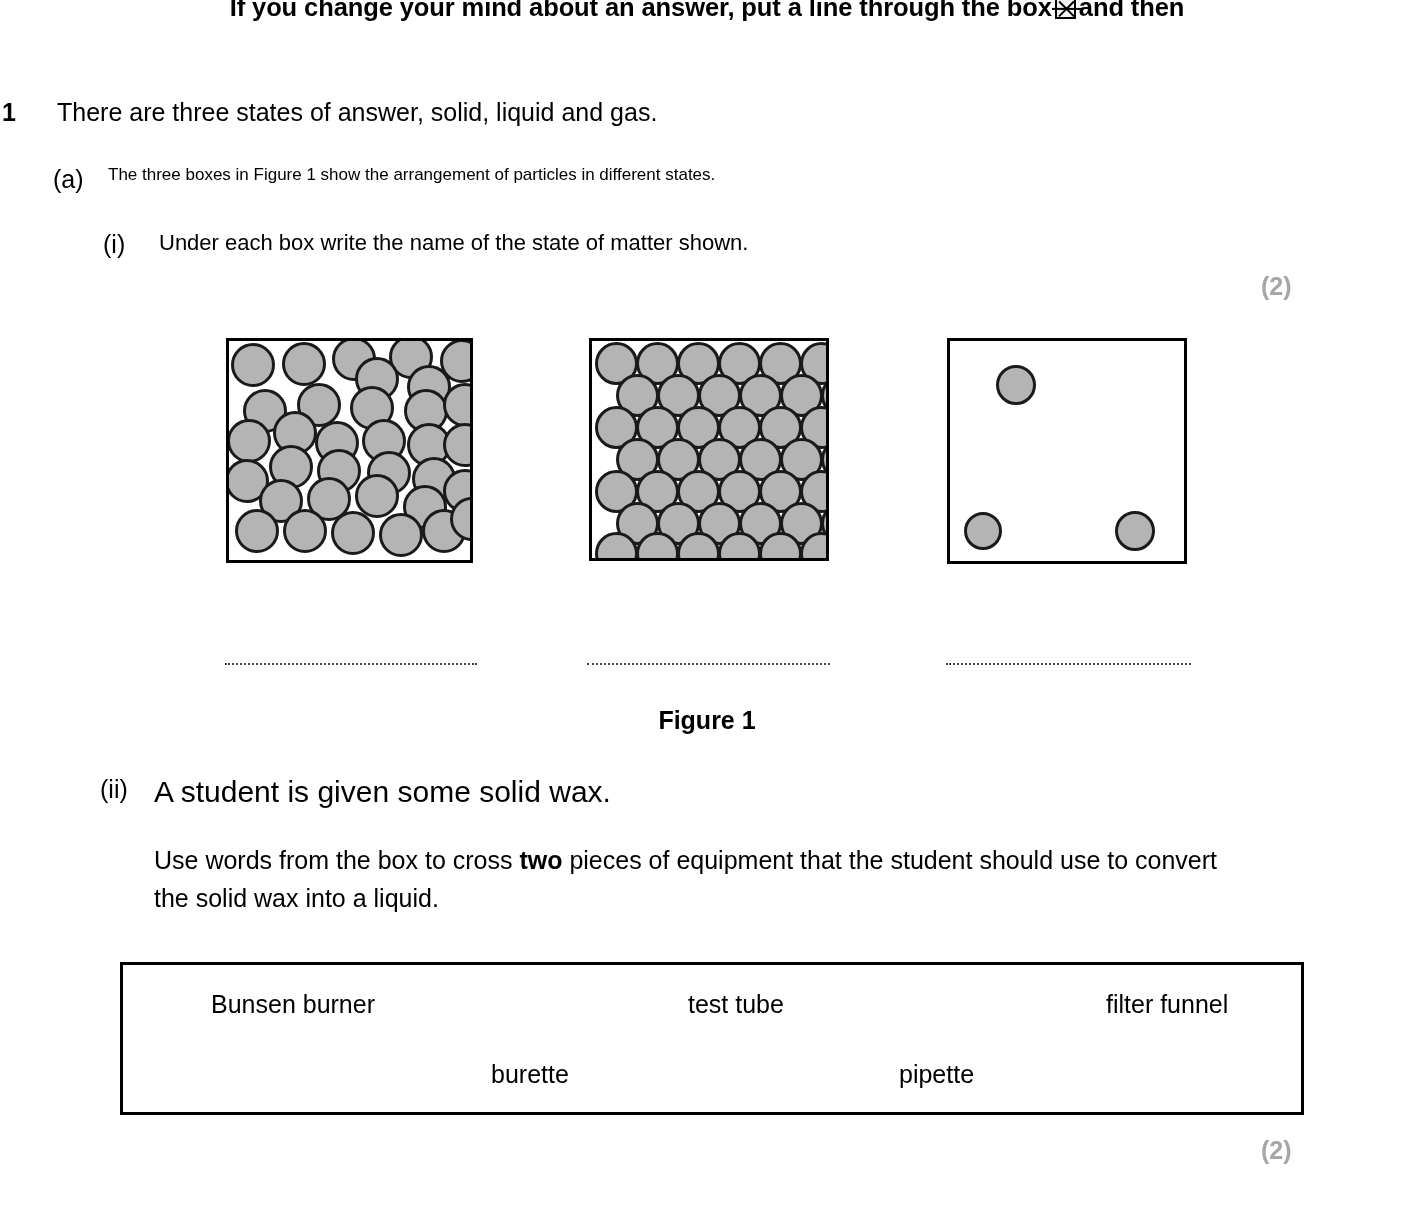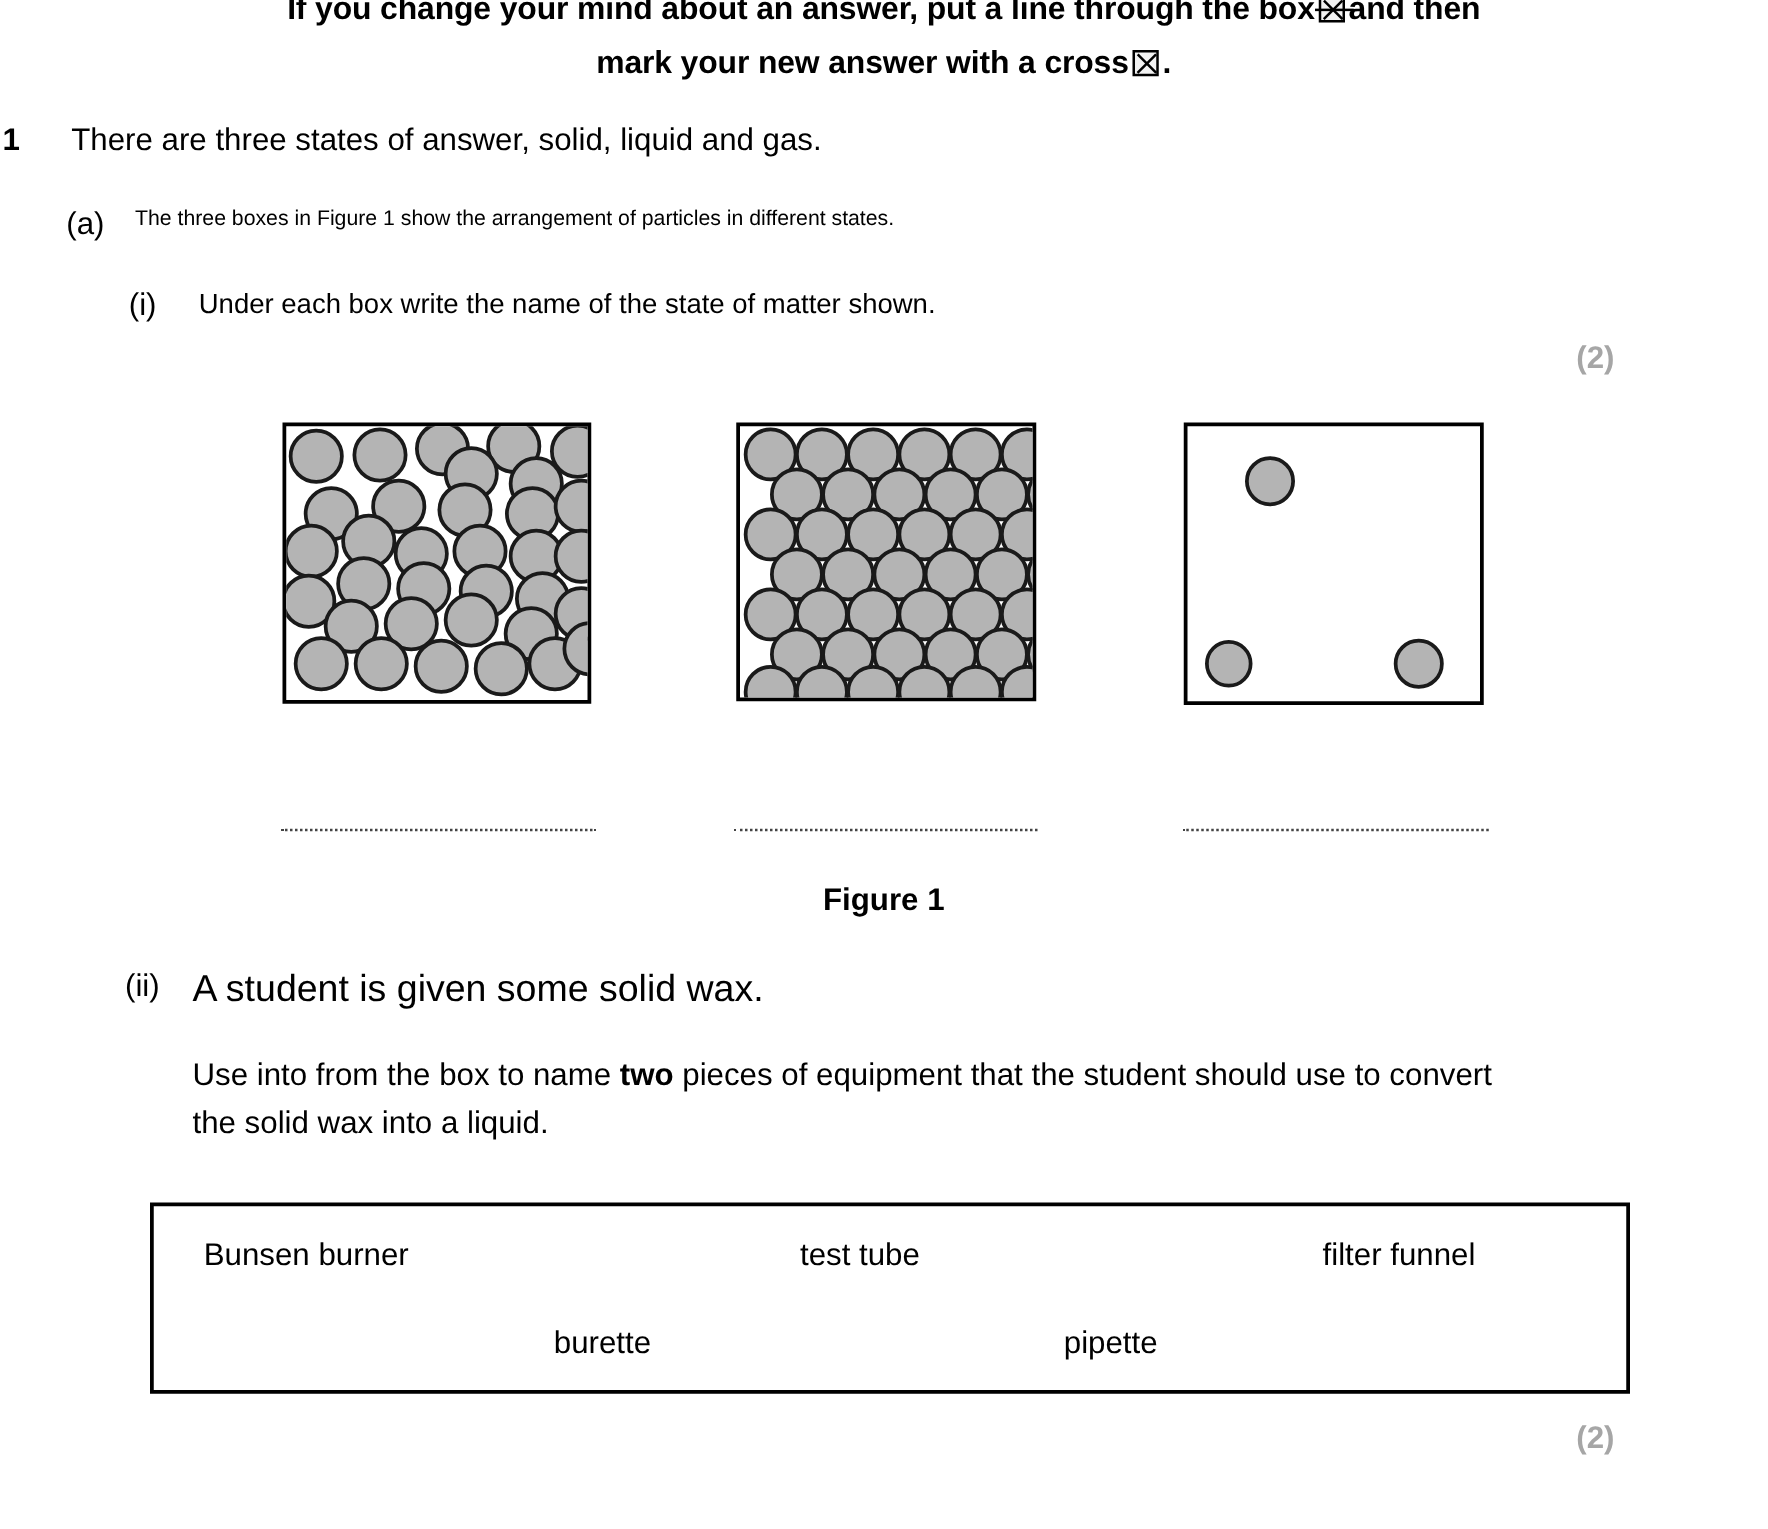--- a/index.html
+++ b/index.html
@@ -188,36 +188,34 @@
     width: 1184px;
     height: 153px;
     border: 3px solid #000;
     box-sizing: border-box;
     background: #fff;
   }
   .equip-word {
     position: absolute;
     font-size: 25px;
     white-space: nowrap;
+    margin-left: 48px;
   }
   #equip-0 { left: 40px;  top: 25px; }
   #equip-1 { left: 517px; top: 25px; }
   #equip-2 { left: 935px; top: 25px; }
   #equip-3 { left: 320px; top: 95px; }
   #equip-4 { left: 728px; top: 95px; }
 </style>
 </head>
 <body>
 
 <div id="instruction-header">
   <span class="line">
     <span>If you change your mind about an answer, put a line through the box</span><span class="mark-box struck"><span class="strike"></span></span><span>and then</span>
-  </span>
-  <span class="line">
-    <span>mark your new answer with a cross</span><span class="mark-box"></span><span>.</span>
   </span>
 </div>
 
 <div class="q-num">1</div>
 <div class="q-stem">There are three states of answer, solid, liquid and gas.</div>
 
 <div class="q-a-label">(a)</div>
 <div class="q-a-text">The three boxes in Figure 1 show the arrangement of particles in different states.</div>
 
 <div class="q-i-label">(i)</div>
@@ -313,21 +311,21 @@
 <div class="answer-line" id="answer-line-1"></div>
 <div class="answer-line" id="answer-line-2"></div>
 <div class="answer-line" id="answer-line-3"></div>
 
 <div id="figure-caption">Figure 1</div>
 
 <div class="q-ii-label">(ii)</div>
 <div class="q-ii-text">A student is given some solid wax.</div>
 
 <div id="q-ii-body">
-  <span>Use into from the box to name </span><b>two</b><span> pieces of equipment that the student should use to convert the solid wax into a liquid.</span>
+  <span>Use words from the box to cross </span><b>two</b><span> pieces of equipment that the student should use to convert the solid wax into a liquid.</span>
 </div>
 
 <div id="equipment-box">
   <span class="equip-word" id="equip-0">Bunsen burner</span>
   <span class="equip-word" id="equip-1">test tube</span>
   <span class="equip-word" id="equip-2">filter funnel</span>
   <span class="equip-word" id="equip-3">burette</span>
   <span class="equip-word" id="equip-4">pipette</span>
 </div>
 

